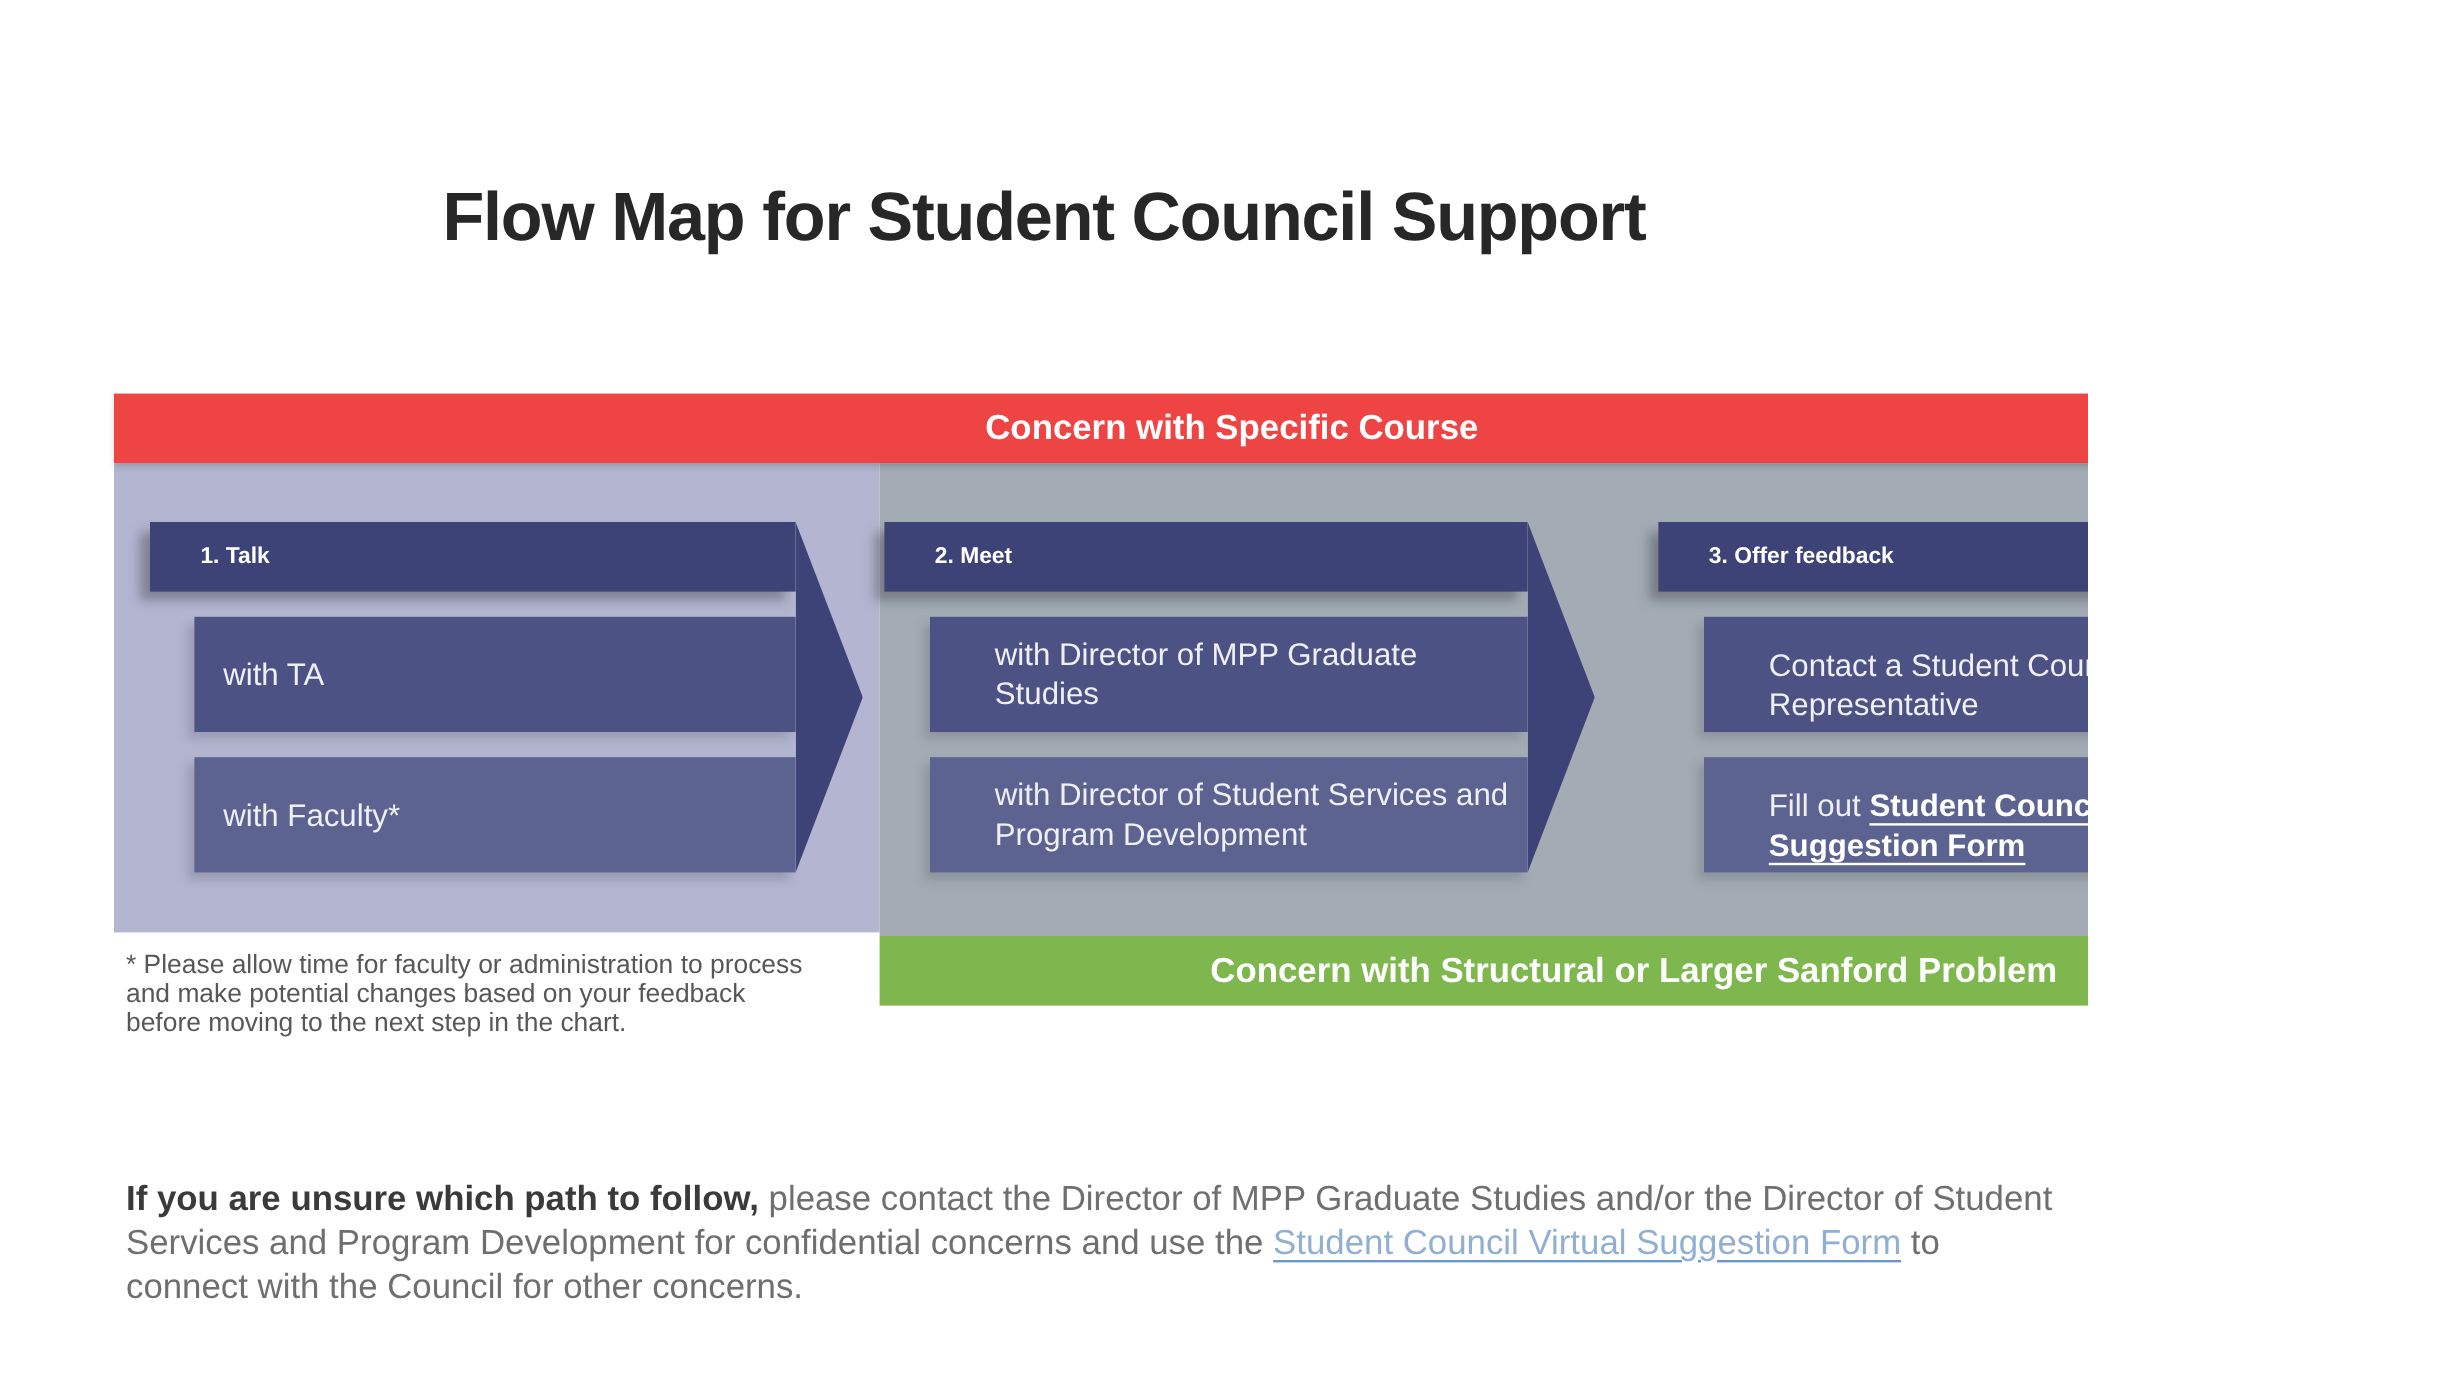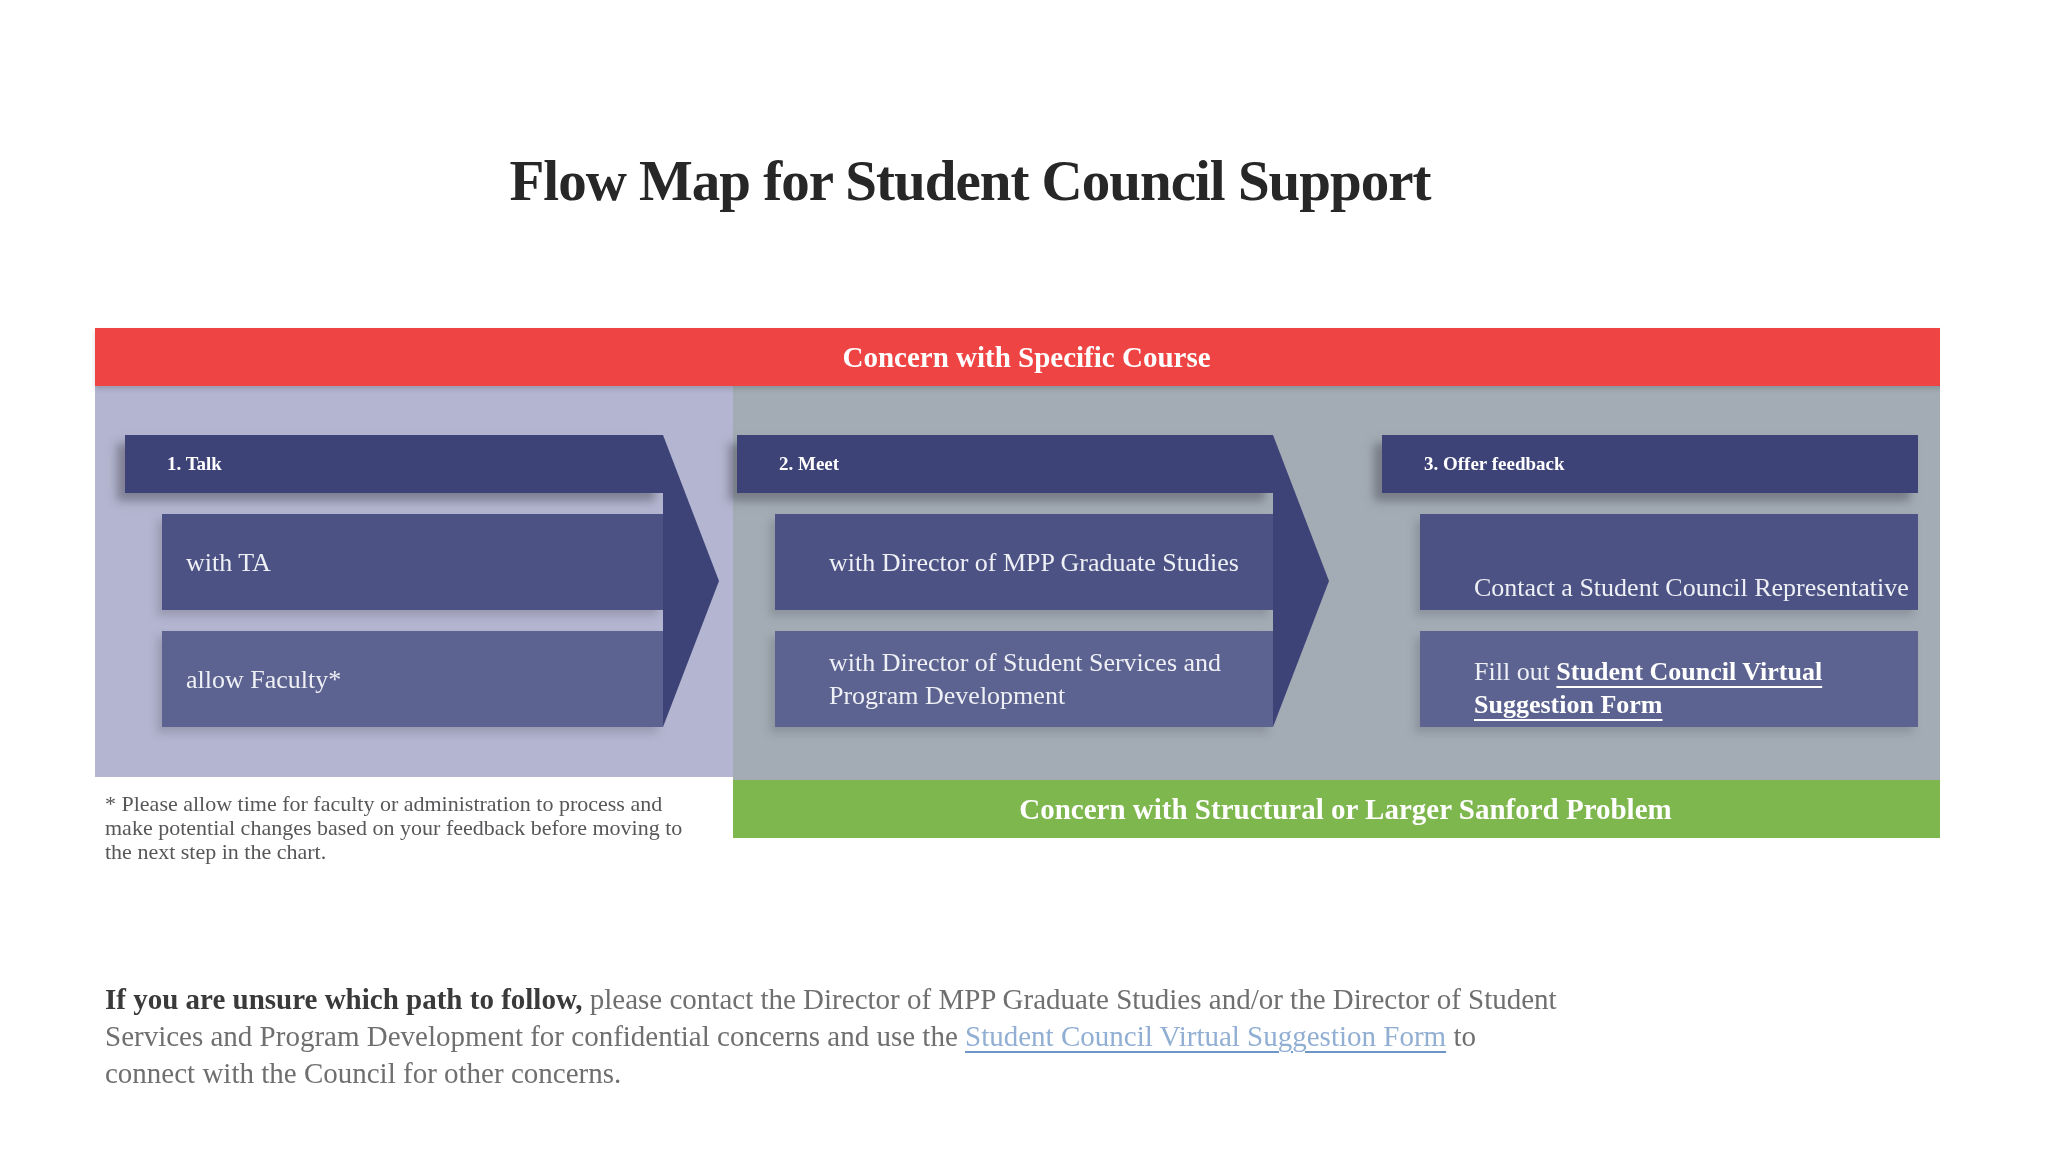--- a/index.html
+++ b/index.html
@@ -1,35 +1,35 @@
 <!DOCTYPE html>
 <html><head>
 <meta charset="utf-8">
 <style>
   html,body{margin:0;padding:0;background:#ffffff;}
   .canvas{
-    position:relative;width:1940px;height:1152px;background:#ffffff;overflow:hidden;
-    font-family:Liberation Serif, serif;
+    position:relative;width:1740px;height:1152px;background:#ffffff;overflow:hidden;
+    font-family:Liberation Sans, sans-serif;
   }
   .title{
     position:absolute;left:0;right:0;top:148px;margin:0;text-align:center;
     font-size:57px;font-weight:bold;letter-spacing:-1px;color:#272727;
   }
   
   .top-banner{
     position:absolute;left:95px;top:328px;width:1863px;height:58px;background:#ef4444;
     display:flex;align-items:center;justify-content:center;
     color:#ffffff;font-size:29px;font-weight:bold;box-shadow:0 3px 5px rgba(0,0,0,0.15);
   }
   .panel-lavender{position:absolute;left:95px;top:386px;width:638px;height:391px;background:#b4b5d0;}
   .panel-gray{position:absolute;left:733px;top:386px;width:1225px;height:394px;background:#a3acb4;}
   .green-banner{
     position:absolute;left:733px;top:780px;width:1225px;height:58px;background:#7eb74e;
     display:flex;align-items:center;justify-content:center;
-    color:#ffffff;font-size:29px;font-weight:bold;
+    color:#ffffff;font-size:29px;font-weight:bold;padding-left:16px;
   }
   
   .step-header{
     position:absolute;top:435px;height:58px;background:#3d4377;box-sizing:border-box;
     color:#ffffff;font-size:19px;font-weight:bold;line-height:58px;padding-left:42px;
     box-shadow:-8px 8px 9px rgba(75,75,90,0.5);
   }
   .h1{left:125px;width:538px;}
   .h2{left:737px;width:536px;}
   .h3{left:1382px;width:536px;}
@@ -84,21 +84,21 @@
 
   <div class="top-banner">
     <span>Concern with Specific Course</span>
   </div>
 
   <div class="step-header h1">1. Talk</div>
   <div class="item-box row1 c1">
     <span>with TA</span>
   </div>
   <div class="item-box row2 c1">
-    <span>allow Faculty*</span>
+    <span>with Faculty*</span>
   </div>
   <div class="chevron a1"></div>
 
   <div class="step-header h2">2. Meet</div>
   <div class="item-box row1 c2">
     <span>with Director of MPP Graduate Studies</span>
   </div>
   <div class="item-box row2 c2">
     <span>with Director of Student Services and Program Development</span>
   </div>

